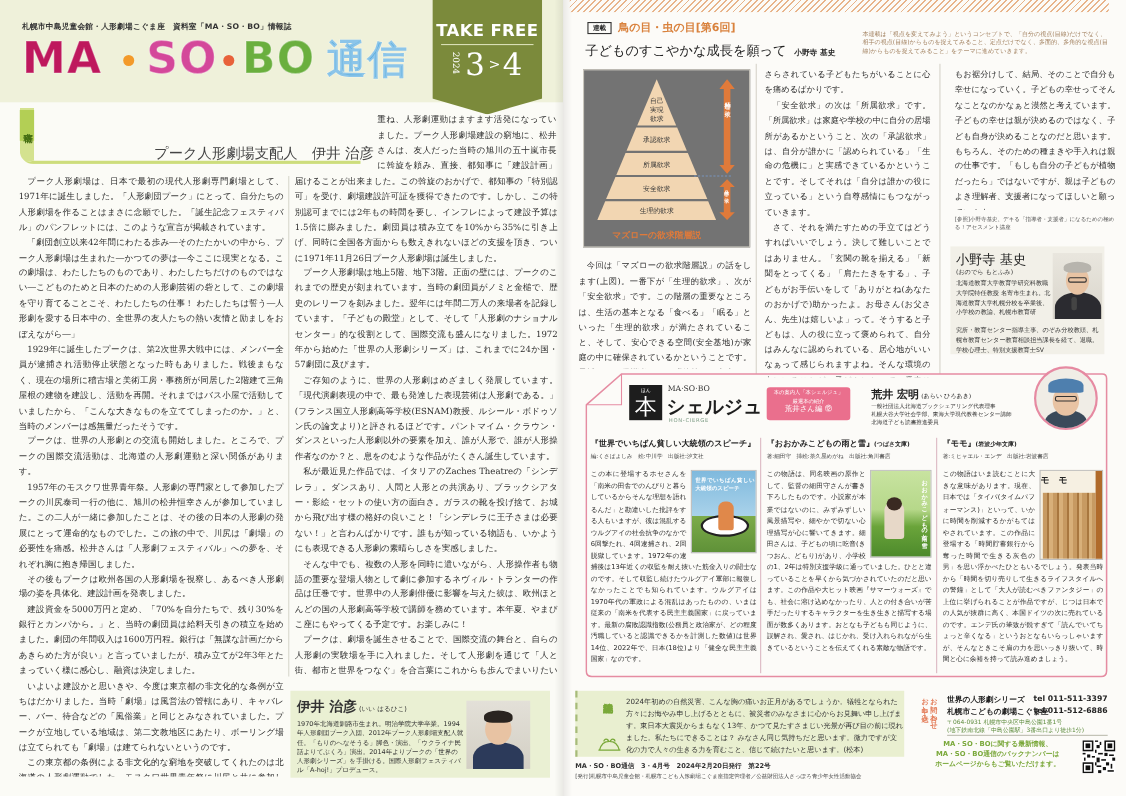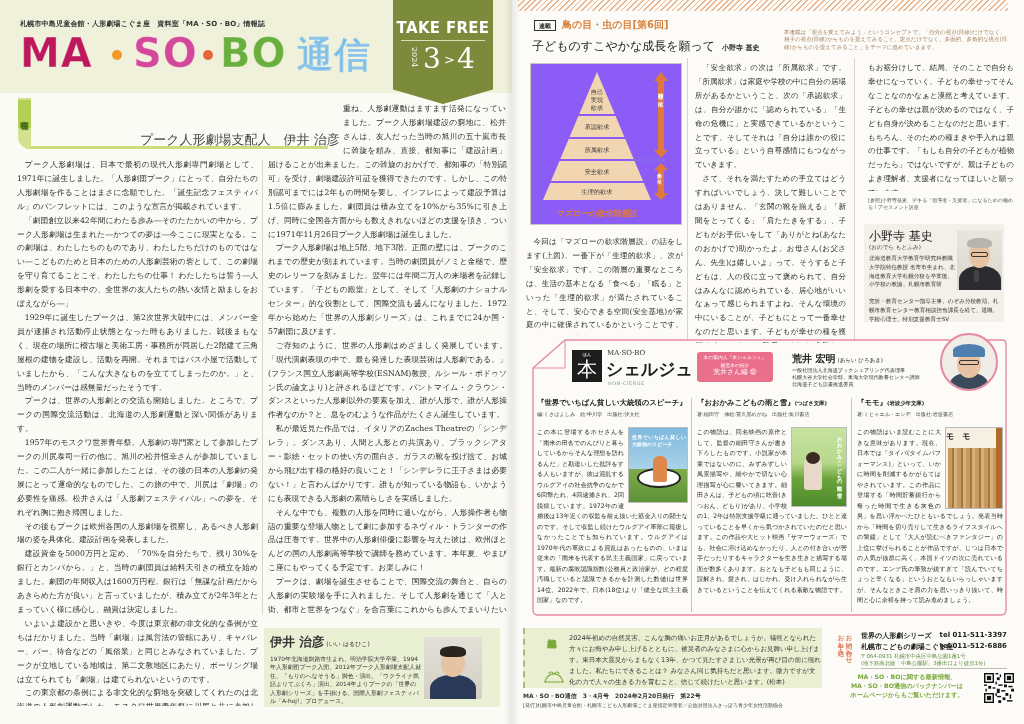--- a/index.html
+++ b/index.html
@@ -55,21 +55,21 @@
 .p-hair{position:absolute;border-radius:50% 50% 30% 30%}
 .p-glasses{position:absolute;border:1px solid #333;border-radius:2px;height:5px}
 
 
 .hatch{left:6px;top:0;width:490px;height:11px;background:repeating-linear-gradient(135deg,#e8b48b 0 1.2px,transparent 1.2px 4px)}
 .rensai-tag{left:22px;top:20px;width:22px;height:11px;border:1px solid #333;font-size:6px;font-weight:bold;text-align:center;line-height:9px}
 .series-name{left:50px;top:18px;font-size:10px;font-weight:bold;color:#d9823d;white-space:nowrap}
 .series-title{left:20px;top:38px;font-size:12px;color:#222;white-space:nowrap}
 .series-author{left:210px;top:43px;font-size:7px;font-weight:bold;white-space:nowrap}
 .series-desc{left:272px;top:29px;width:226px;font-size:5.5px;line-height:7.4px;color:#a07f5d}
-.pyramid-box{left:18px;top:63px;width:152px;height:162px;border:1px solid #c9c6bd;background:#8b5cf6}
+.pyramid-box{left:18px;top:63px;width:152px;height:162px;border:1px solid #c9c6bd;background:#737373}
 .arrow-label{font-size:5.6px;color:#fff;writing-mode:vertical-rl;text-orientation:upright;letter-spacing:.5px}
 .body-r{font-family:"DejaVu Serif",serif;font-size:7.5px;line-height:13.9px;color:#2b2b2b;text-align:justify;overflow:hidden}
 .body-r p{text-indent:1em}
 .body-r p.cont{text-indent:0}
 .rcol1{left:14px;top:235px;width:157px;height:100px}
 .rdiv1{left:175px;top:58px;width:1px;height:282px;background:#d6d3ca}
 .rcol2{left:183px;top:61px;width:151px;height:282px}
 .rdiv2{left:342px;top:58px;width:1px;height:282px;background:#d6d3ca}
 .rcol3{left:356px;top:61px;width:146px;height:130px}
 .reference{left:356px;top:197px;width:146px;font-size:5px;line-height:7px;color:#555}
@@ -221,20 +221,21 @@
     </svg>
     <div class="abs arrow-label" style="left:126px;top:24px">精神的な欲求</div>
     <div class="abs arrow-label" style="left:126px;top:105px;font-size:4.4px">身体的な欲求</div>
   </div>
 
   <div class="abs body-r rcol1">
     <p>今回は「マズローの欲求階層説」の話をします(上図)。一番下が「生理的欲求」、次が「安全欲求」です。この階層の重要なところは、生活の基本となる「食べる」「眠る」といった「生理的欲求」が満たされていること、そして、安心できる空間(安全基地)が家庭の中に確保されているかということです。最近では、保護者による虐待等で、家庭においてすら、生命の危機に</p>
   </div>
   <div class="abs rdiv1"></div>
   <div class="abs body-r rcol2">
+    <p class="cont">さらされている子どもたちがいることに心を痛めるばかりです。</p>
     <p>「安全欲求」の次は「所属欲求」です。「所属欲求」は家庭や学校の中に自分の居場所があるかということ、次の「承認欲求」は、自分が誰かに「認められている」「生命の危機に」と実感できているかということです。そしてそれは「自分は誰かの役に立っている」という自尊感情にもつながっていきます。</p>
     <p>さて、それを満たすための手立てはどうすればいいでしょう。決して難しいことではありません。「玄関の靴を揃える」「新聞をとってくる」「肩たたきをする」、子どもがお手伝いをして「ありがとね(あなたのおかげで)助かったよ。お母さん(お父さん、先生)は嬉しいよ」って。そうすると子どもは、人の役に立って褒められて、自分はみんなに認められている、居心地がいいなぁって感じられますよね。そんな環境の中にいることが、子どもにとって一番幸せなのだと思います。子どもが幸せの種を獲得すると、あとは勝手にそれを成長させて、他の人に</p>
   </div>
   <div class="abs rdiv2"></div>
   <div class="abs body-r rcol3">
     <p class="cont">もお裾分けして、結局、そのことで自分も幸せになっていく。子どもの幸せってそんなことなのかなぁと漠然と考えています。子どもの幸せは親が決めるのではなく、子ども自身が決めることなのだと思います。もちろん、そのための種まきや手入れは親の仕事です。「もしも自分の子どもが植物だったら」ではないですが、親は子どものよき理解者、支援者になってほしいと願っています。</p>
   </div>
   <div class="abs reference">[参照]小野寺基史、デキる「指導者・支援者」になるための極める！アセスメント講座</div>
 
   <div class="abs profile-ono">

